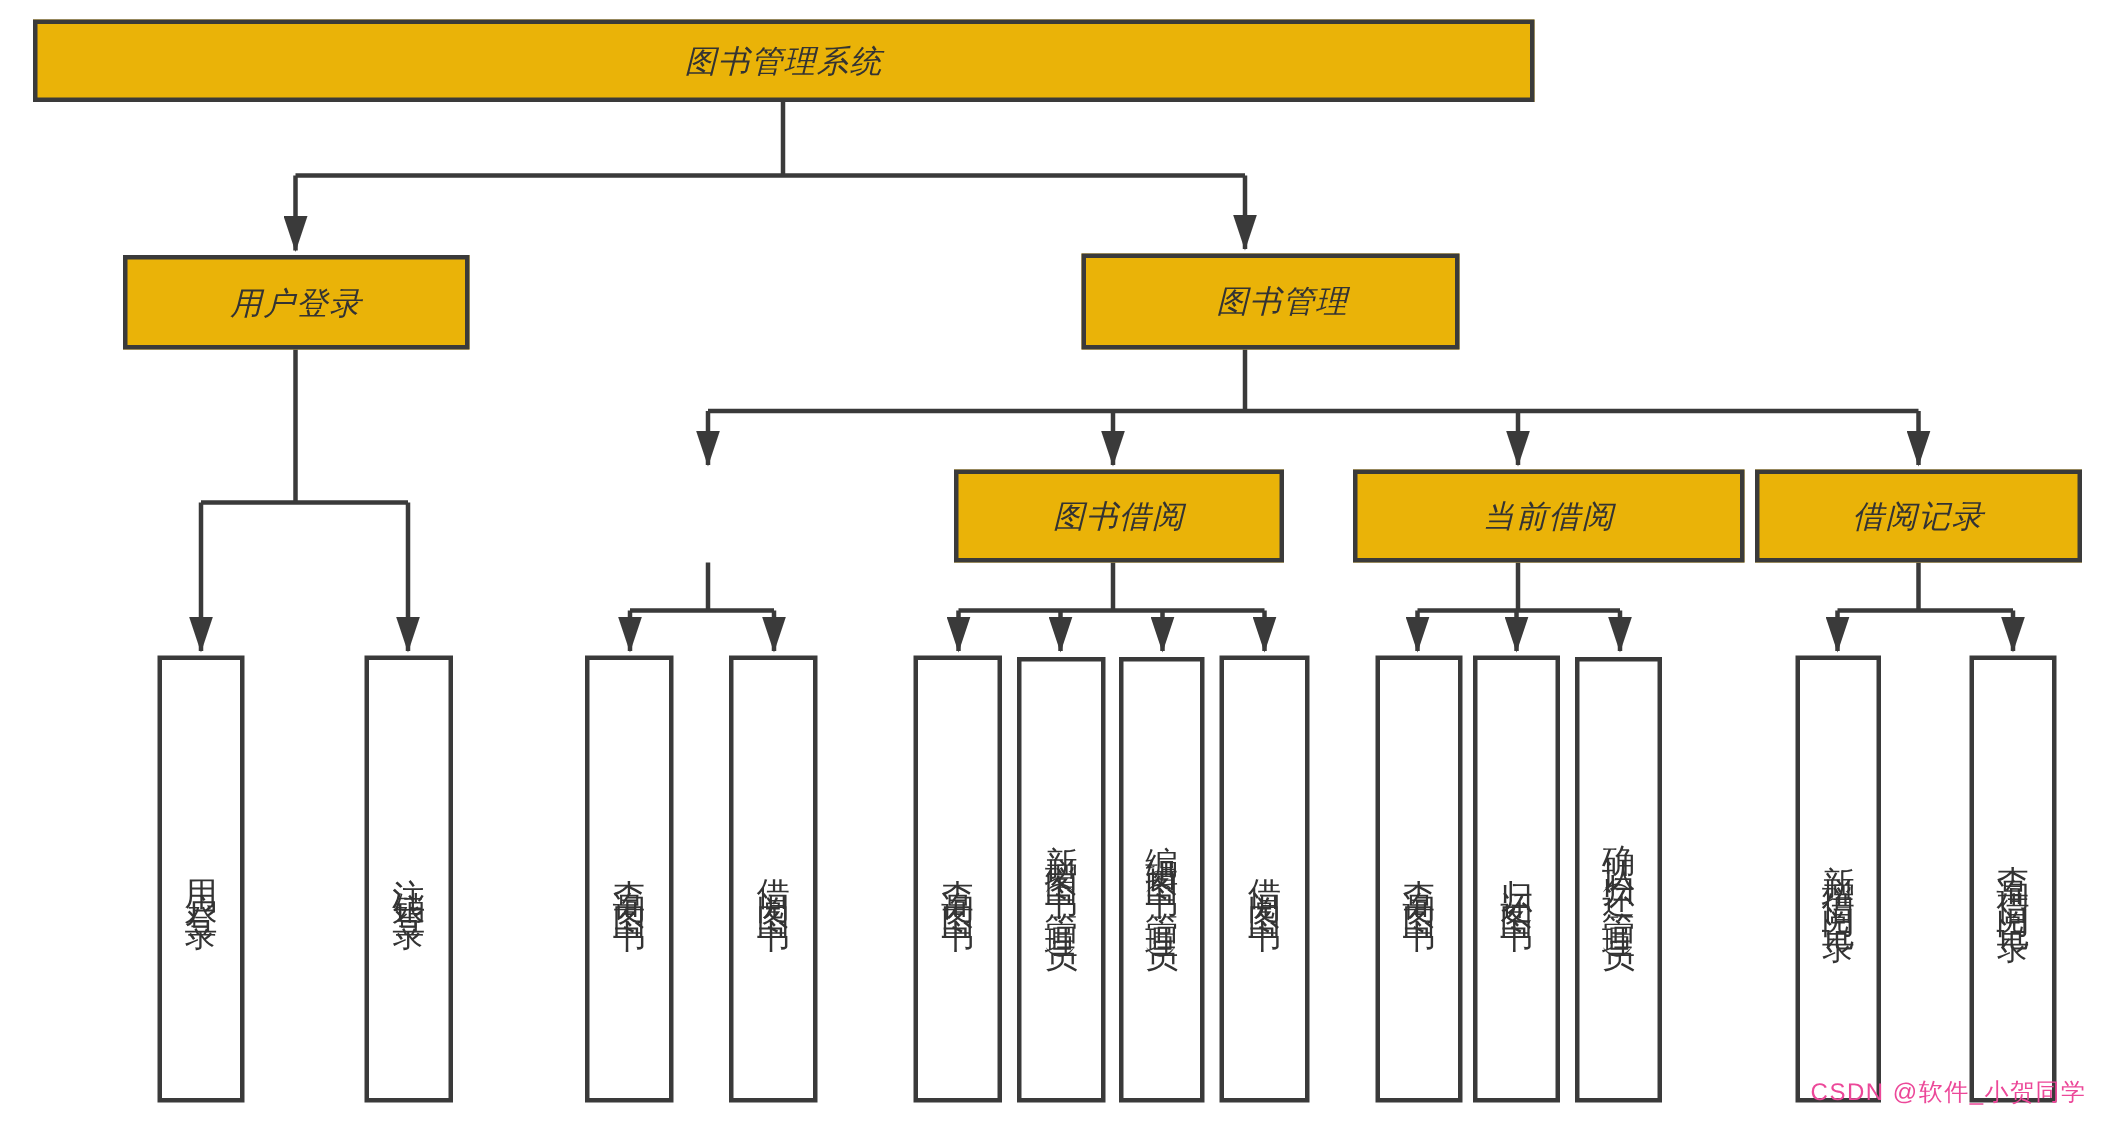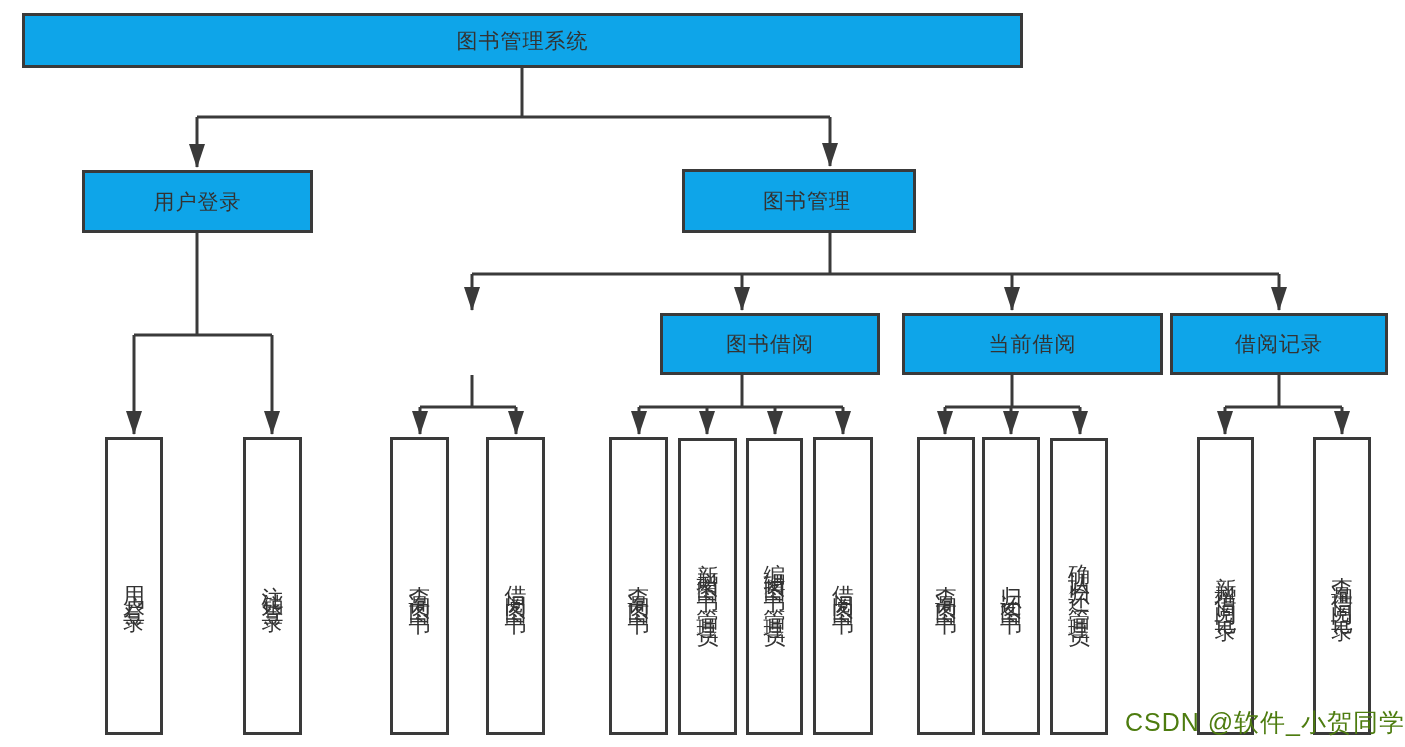--- a/index.html
+++ b/index.html
@@ -2,33 +2,33 @@
 <html><head>
 <meta charset="utf-8">
 <style>
   html,body{margin:0;padding:0;background:#ffffff;}
   .canvas{
     position:relative;width:1405px;height:747px;background:#ffffff;
     font-family:"Liberation Sans",sans-serif;overflow:hidden;
   }
   svg.connectors{position:absolute;left:0;top:0;width:1405px;height:747px;}
   .hbox{
-    position:absolute;box-sizing:border-box;border:3px solid #3a3a3a;background:#0ea5e9;
+    position:absolute;box-sizing:border-box;border:3px solid #3a3a3a;background:#eab308;
     display:flex;align-items:center;justify-content:center;
-    font-size:21px;color:#333333;letter-spacing:1px;white-space:nowrap;
+    font-size:21px;color:#333333;letter-spacing:1px;white-space:nowrap;font-style:italic;
   }
   .vbox{
     position:absolute;box-sizing:border-box;border:3px solid #3a3a3a;background:#ffffff;
     display:flex;align-items:center;justify-content:center;
     writing-mode:vertical-rl;text-orientation:mixed;
     font-size:22px;color:#333333;letter-spacing:9px;line-height:1;
   }
   .watermark{
-    position:absolute;right:0;bottom:8px;
-    font-size:25px;color:#4d7c0f;letter-spacing:1px;white-space:nowrap;
+    position:absolute;right:14px;bottom:8px;
+    font-size:16px;color:#ec4899;letter-spacing:1px;white-space:nowrap;
   }
 </style>
 </head>
 <body>
 
 <div class="canvas">
 
   <svg class="connectors" viewBox="0 0 1405 747" xmlns="http://www.w3.org/2000/svg">
     <defs>
       <marker id="arrow" viewBox="0 0 24 16" refX="23" refY="8" markerWidth="24" markerHeight="16" markerUnits="userSpaceOnUse" orient="auto">
@@ -75,23 +75,23 @@
       <line x1="1279" y1="375" x2="1279" y2="407"></line>
       <line x1="1225" y1="407" x2="1342" y2="407"></line>
       <line x1="1225" y1="407" x2="1225" y2="434" marker-end="url(#arrow)"></line>
       <line x1="1342" y1="407" x2="1342" y2="434" marker-end="url(#arrow)"></line>
     </g>
   </svg>
 
   <div class="hbox" style="left:22px;top:13px;width:1001px;height:55px;">图书管理系统</div>
 
   <div class="hbox" style="left:82px;top:170px;width:231px;height:63px;">用户登录</div>
-  <div class="hbox" style="left:682px;top:169px;width:234px;height:64px;padding-left:16px;">图书管理</div>
+  <div class="hbox" style="left:721px;top:169px;width:252px;height:64px;padding-left:16px;">图书管理</div>
 
-  <div class="hbox" style="left:660px;top:313px;width:220px;height:62px;">图书借阅</div>
+  <div class="hbox" style="left:636px;top:313px;width:220px;height:62px;">图书借阅</div>
   <div class="hbox" style="left:902px;top:313px;width:261px;height:62px;">当前借阅</div>
   <div class="hbox" style="left:1170px;top:313px;width:218px;height:62px;">借阅记录</div>
 
   <div class="vbox" style="left:105px;top:437px;width:58px;height:298px;">用户登录</div>
   <div class="vbox" style="left:243px;top:437px;width:59px;height:298px;">注销登录</div>
 
   <div class="vbox" style="left:390px;top:437px;width:59px;height:298px;">查询图书</div>
   <div class="vbox" style="left:486px;top:437px;width:59px;height:298px;">借阅图书</div>
 
   <div class="vbox" style="left:609px;top:437px;width:59px;height:298px;">查询图书</div>

